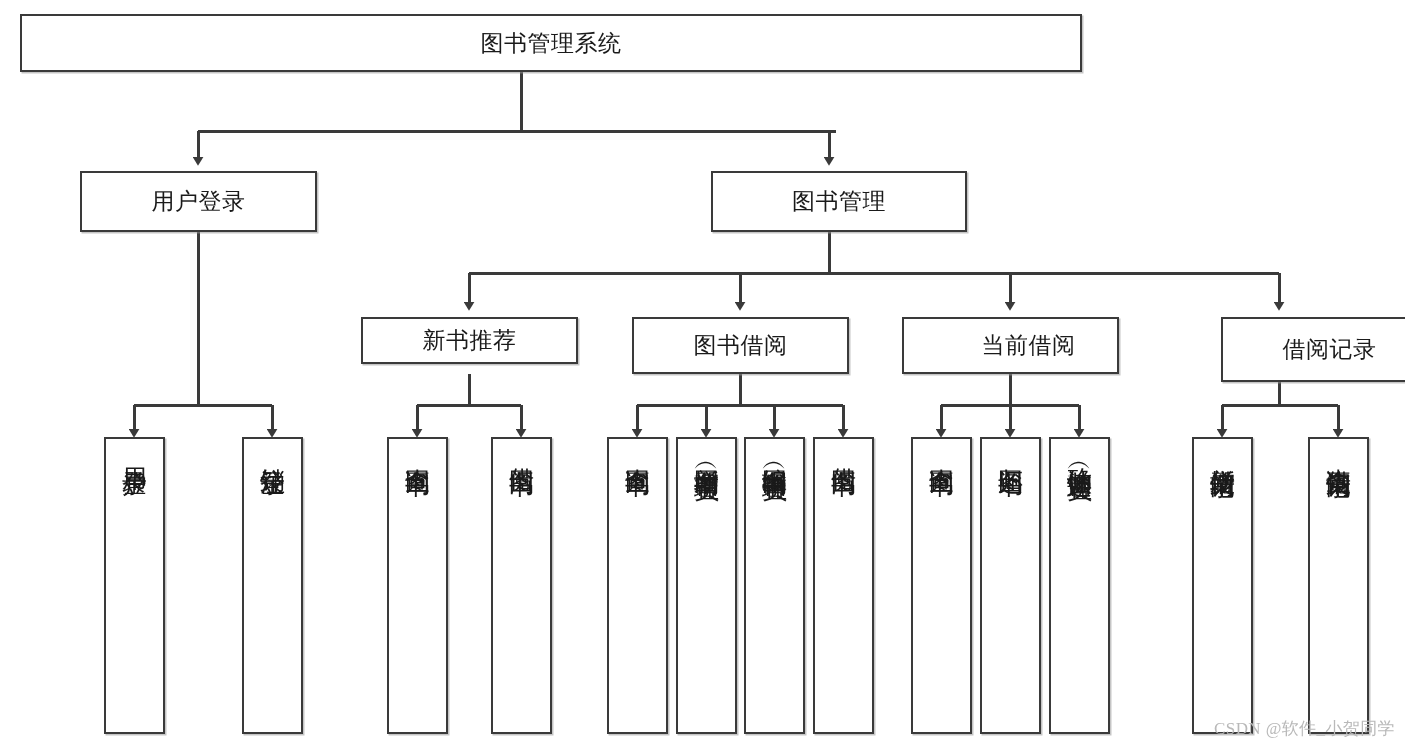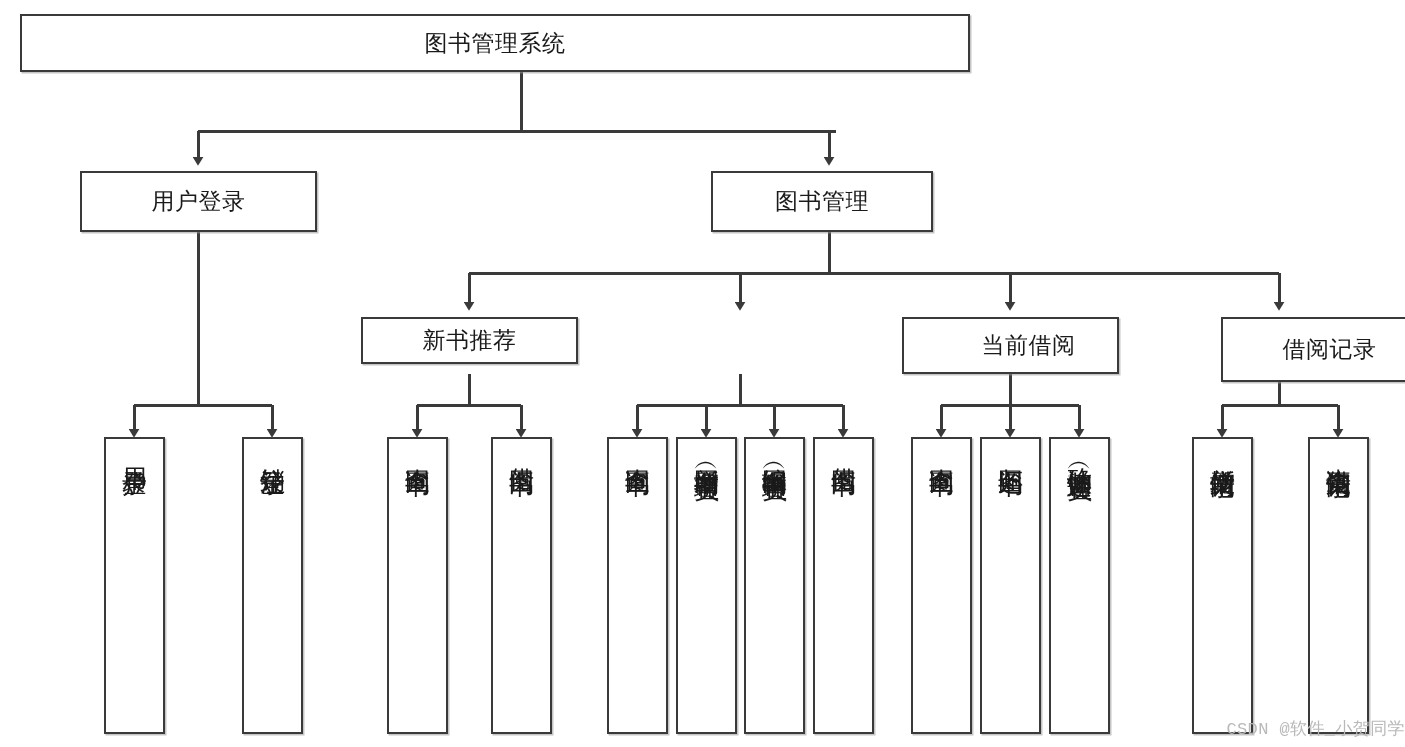--- a/index.html
+++ b/index.html
@@ -56,27 +56,27 @@
   .node.vert .label {
     writing-mode: vertical-rl;
     text-orientation: upright;
     font-size: 25px;
     line-height: 1.0;
     letter-spacing: 1.5px;
     white-space: nowrap;
   }
   #watermark {
     position: absolute;
-    right: 0;
+    right: 10px;
     bottom: 7px;
     font-size: 17px;
     color: #b9b9b9;
     letter-spacing: 0.4px;
     white-space: nowrap;
-    font-family: Liberation Mono, monospace;
+    font-family: Liberation Serif, serif;
   }
 </style>
 </head>
 <body>
 
 <div id="canvas">
 
   <svg id="edges" viewBox="0 0 1405 747" xmlns="http://www.w3.org/2000/svg">
     <defs>
       <marker id="arrow" markerWidth="9" markerHeight="11" refX="1.2" refY="5.5" orient="auto" markerUnits="userSpaceOnUse">
@@ -121,34 +121,37 @@
       <path d="M1079,405 L1079,430" marker-end="url(#arrow)"></path>
 
       <path d="M1279,374 L1279,405"></path>
       <path d="M1222,405 L1338,405"></path>
       <path d="M1222,405 L1222,430" marker-end="url(#arrow)"></path>
       <path d="M1338,405 L1338,430" marker-end="url(#arrow)"></path>
 
     </g>
   </svg>
 
-  <div class="node horiz" style="left:20px; top:14px; width:950px; height:58px;">
+  <div class="node horiz" style="left:20px; top:14px; width:1062px; height:58px;">
     <span class="label">图书管理系统</span>
   </div>
 
   <div class="node horiz" style="left:80px; top:171px; width:237px; height:61px;">
     <span class="label">用户登录</span>
   </div>
-  <div class="node horiz" style="left:711px; top:171px; width:222px; height:61px;">
+  <div class="node horiz" style="left:711px; top:171px; width:256px; height:61px;">
     <span class="label">图书管理</span>
   </div>
 
   <div class="node horiz" style="left:361px; top:317px; width:217px; height:47px;">
     <span class="label">新书推荐</span>
   </div>
+  <div class="node horiz" style="left:632px; top:317px; width:217px; height:57px;">
+    <span class="label">图书借阅</span>
+  </div>
   <div class="node horiz" style="left:902px; top:317px; width:217px; height:57px;padding-left:36px;">
     <span class="label">当前借阅</span>
   </div>
   <div class="node horiz" style="left:1221px; top:317px; width:217px; height:65px;">
     <span class="label">借阅记录</span>
   </div>
 
   <div class="node vert" style="left:104px; top:437px; width:61px; height:297px;">
     <span class="label">用户登录</span>
   </div>

